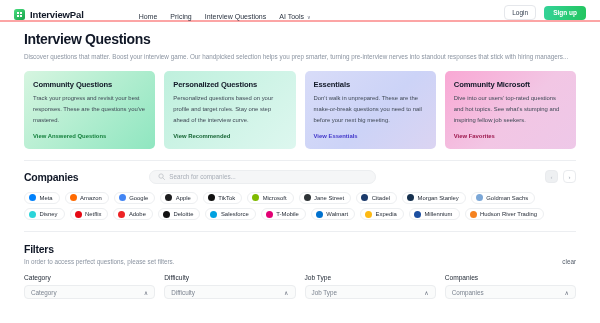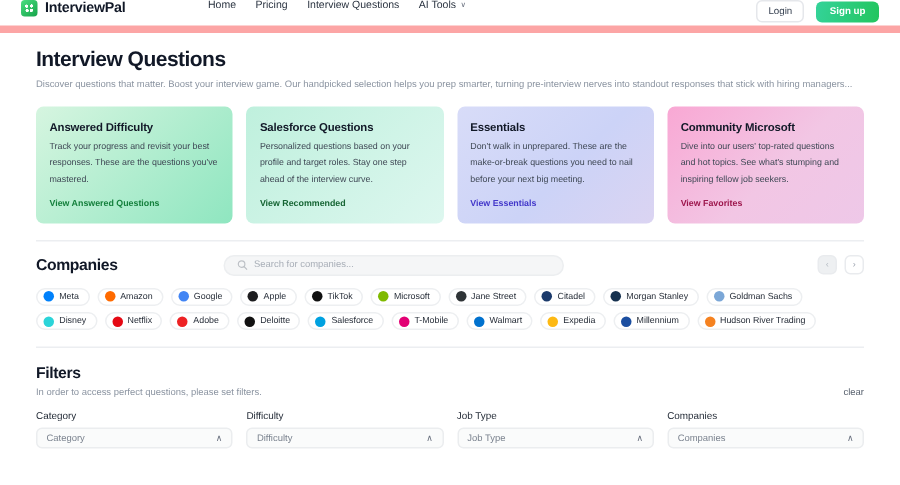--- a/index.html
+++ b/index.html
@@ -8,23 +8,23 @@
     font-family: "Liberation Sans", sans-serif;
     background: #ffffff;
     color: #111827;
     overflow: hidden;
   }
 
   
   .navbar {
     height: 22px;
     display: flex;
-    align-items: flex-start;
+    align-items: flex-end;
     padding: 0 14px;
-    border-bottom: 5px solid #fca5a5;
+    border-bottom: 2px solid #fca5a5;
     background: #fff;
   }
   .brand { display: flex; align-items: center; gap: 5px; }
   .brand-logo {
     width: 11px; height: 11px;
     border-radius: 2.5px;
     background: linear-gradient(140deg, #4ade80 0%, #16a34a 100%);
     position: relative;
     flex: none;
   }
@@ -193,27 +193,27 @@
 </div>
 
 <div class="page">
 
   <div class="page-title">Interview Questions</div>
   <div class="page-desc">Discover questions that matter. Boost your interview game. Our handpicked selection helps you prep smarter, turning pre-interview nerves into standout responses that stick with hiring managers...</div>
 
   <div class="cards">
 
     <div class="card card-1">
-      <div class="card-title">Answered Difficulty</div>
+      <div class="card-title">Community Questions</div>
       <div class="card-body">Track your progress and revisit your best responses. These are the questions you've mastered.</div>
       <div class="card-link">View Answered Questions</div>
     </div>
 
     <div class="card card-2">
-      <div class="card-title">Salesforce Questions</div>
+      <div class="card-title">Personalized Questions</div>
       <div class="card-body">Personalized questions based on your profile and target roles. Stay one step ahead of the interview curve.</div>
       <div class="card-link">View Recommended</div>
     </div>
 
     <div class="card card-3">
       <div class="card-title">Essentials</div>
       <div class="card-body">Don't walk in unprepared. These are the make-or-break questions you need to nail before your next big meeting.</div>
       <div class="card-link">View Essentials</div>
     </div>
 

